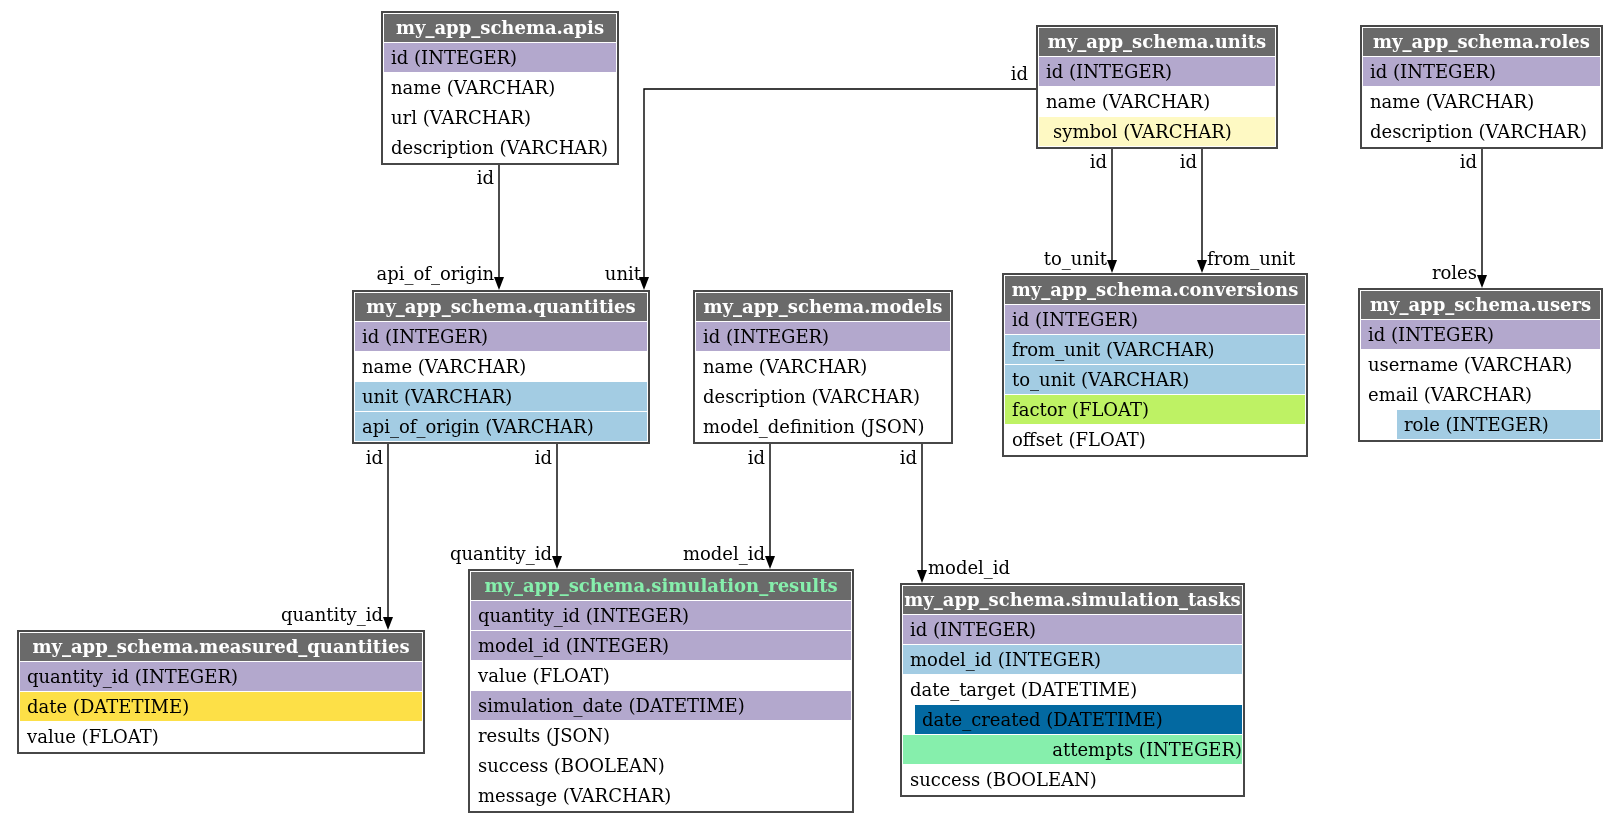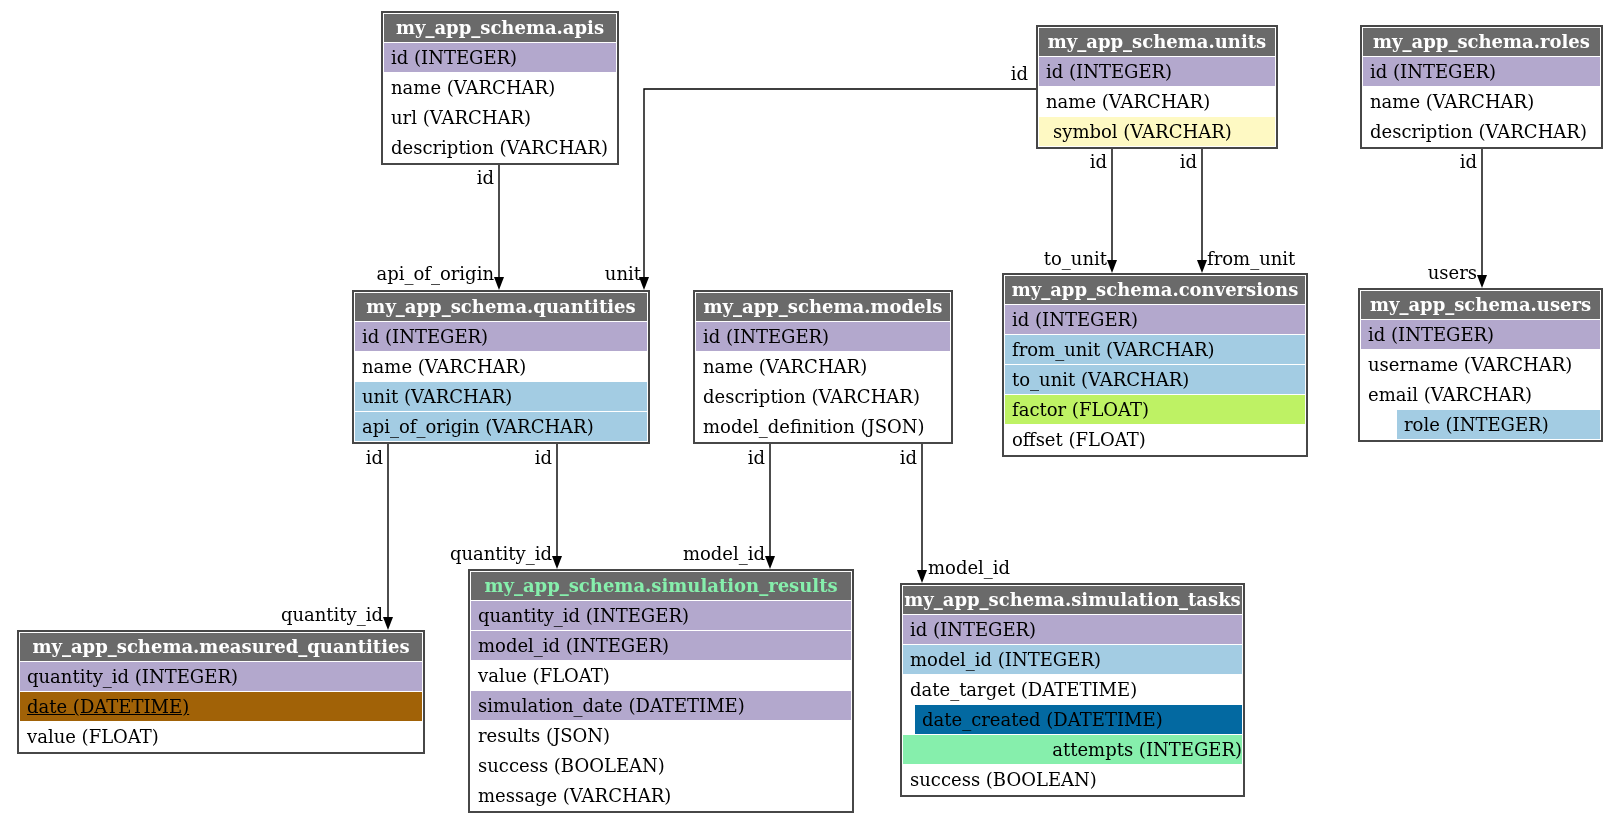--- a/index.html
+++ b/index.html
@@ -112,21 +112,21 @@
     <div class="db-table" style="left: 1358px; top: 288px; width: 245px; border-color: rgb(71, 71, 71);">
       <div class="thead" style="background: rgb(106, 106, 106); color: rgb(255, 255, 255);">my_app_schema.users</div>
       <div class="trow" style="background: rgb(179, 168, 205);">id (INTEGER)</div>
       <div class="trow" style="background: rgb(255, 255, 255);">username (VARCHAR)</div>
       <div class="trow" style="background: rgb(255, 255, 255);">email (VARCHAR)</div>
       <div class="trow" style="background: rgb(163, 204, 227); margin-left: 36px;">role (INTEGER)</div>
     </div>
     <div class="db-table" style="left: 17px; top: 630px; width: 408px; border-color: rgb(71, 71, 71);">
       <div class="thead" style="background: rgb(106, 106, 106); color: rgb(255, 255, 255);">my_app_schema.measured_quantities</div>
       <div class="trow" style="background: rgb(179, 168, 205);">quantity_id (INTEGER)</div>
-      <div class="trow" style="background: #a16207; text-decoration: underline;">date (DATETIME)</div>
+      <div class="trow" style="background: #fde047;">date (DATETIME)</div>
       <div class="trow" style="background: rgb(255, 255, 255);">value (FLOAT)</div>
     </div>
     <div class="db-table" style="left: 468px; top: 569px; width: 386px; border-color: rgb(71, 71, 71);">
       <div class="thead" style="background: rgb(106, 106, 106); color: #86efac;">my_app_schema.simulation_results</div>
       <div class="trow" style="background: rgb(179, 168, 205);">quantity_id (INTEGER)</div>
       <div class="trow" style="background: rgb(179, 168, 205);">model_id (INTEGER)</div>
       <div class="trow" style="background: rgb(255, 255, 255);">value (FLOAT)</div>
       <div class="trow" style="background: rgb(179, 168, 205);">simulation_date (DATETIME)</div>
       <div class="trow" style="background: rgb(255, 255, 255);">results (JSON)</div>
       <div class="trow" style="background: rgb(255, 255, 255);">success (BOOLEAN)</div>
@@ -143,21 +143,21 @@
     </div>
     <div class="edge-label" style="top: 168px; right: 1126px;">id</div>
     <div class="edge-label" style="top: 264px; right: 1126px;">api_of_origin</div>
     <div class="edge-label" style="top: 64px; right: 592px;">id</div>
     <div class="edge-label" style="top: 264px; right: 979px;">unit</div>
     <div class="edge-label" style="top: 152px; right: 513px;">id</div>
     <div class="edge-label" style="top: 249px; right: 513px;">to_unit</div>
     <div class="edge-label" style="top: 152px; right: 423px;">id</div>
     <div class="edge-label" style="top: 249px; left: 1207px;">from_unit</div>
     <div class="edge-label" style="top: 152px; right: 143px;">id</div>
-    <div class="edge-label" style="top: 263px; right: 143px;">users</div>
+    <div class="edge-label" style="top: 263px; right: 143px;">roles</div>
     <div class="edge-label" style="top: 448px; right: 1237px;">id</div>
     <div class="edge-label" style="top: 605px; right: 1237px;">quantity_id</div>
     <div class="edge-label" style="top: 448px; right: 1068px;">id</div>
     <div class="edge-label" style="top: 544px; right: 1068px;">quantity_id</div>
     <div class="edge-label" style="top: 448px; right: 855px;">id</div>
     <div class="edge-label" style="top: 544px; right: 855px;">model_id</div>
     <div class="edge-label" style="top: 448px; right: 703px;">id</div>
     <div class="edge-label" style="top: 558px; left: 928px;">model_id</div>
   </div>
 

